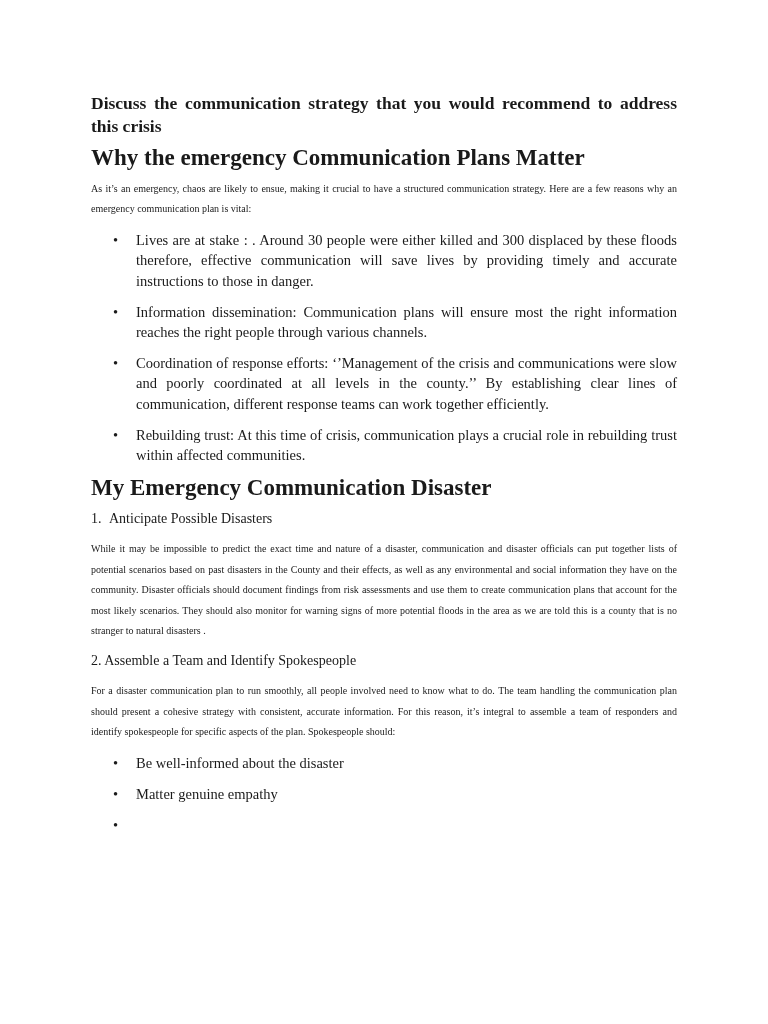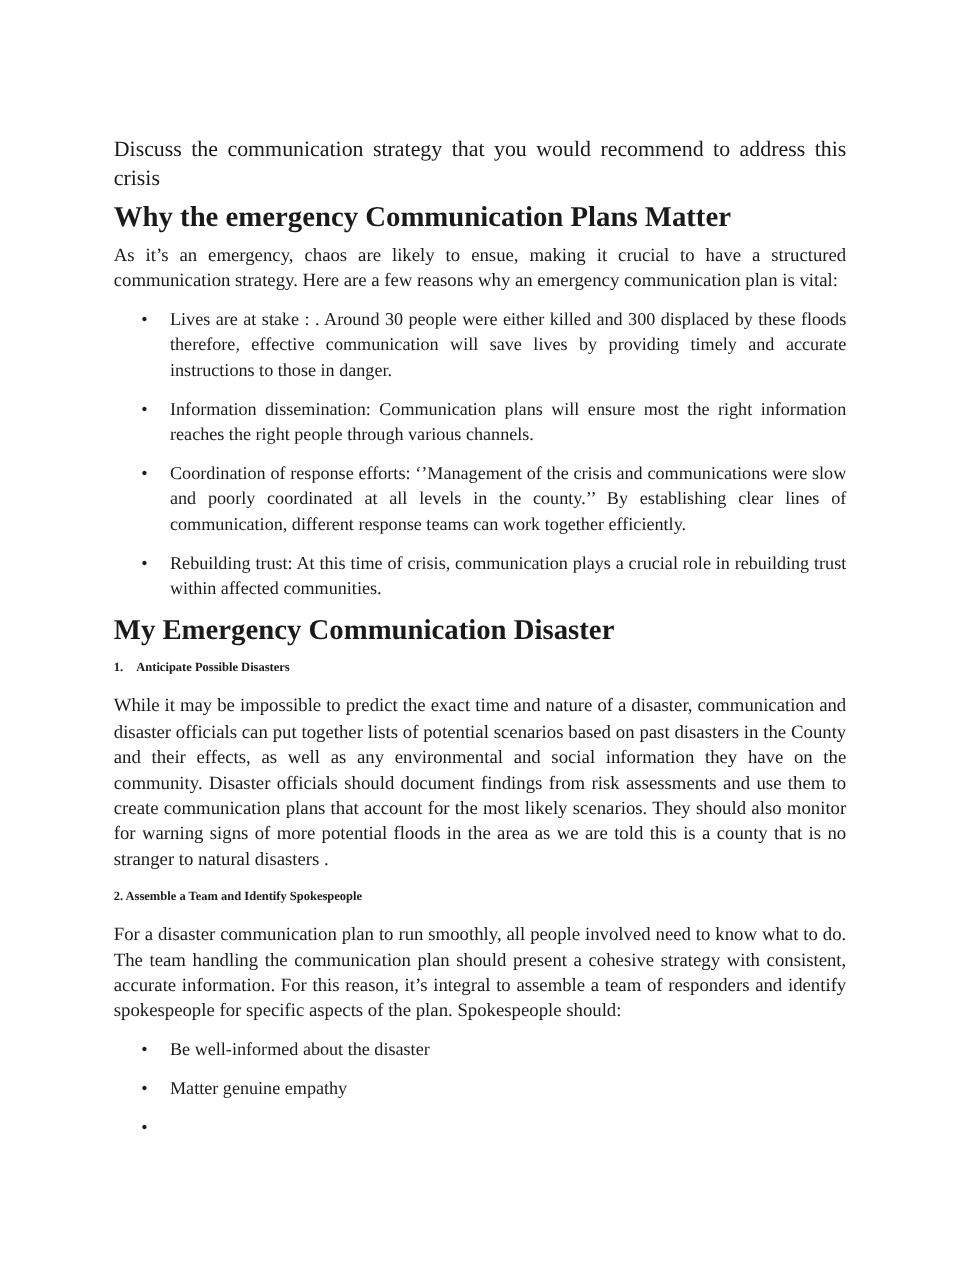--- a/index.html
+++ b/index.html
@@ -16,44 +16,44 @@
       color: #1a1a1a;
     }
     .page {
       position: absolute;
       left: 91px;
       top: 92px;
       width: 586px;
     }
     .title {
       font-size: 17.5px;
-      font-weight: normal;
+      font-weight: bold;
       line-height: 23px;
       text-align: justify;
       text-align-last: left;
-      margin: 16px 0 9px 0;
+      margin: 0 0 9px 0;
     }
     .h2 {
       font-size: 23px;
       font-weight: bold;
       line-height: 22px;
       margin: 0 0 10px 0;
     }
     .h3 {
-      font-size: 10px;
-      font-weight: bold;
+      font-size: 14px;
+      font-weight: normal;
       line-height: 20px;
       margin: 0 0 10px 0;
     }
     .h3 .num {
       display: inline-block;
       width: 18px;
     }
     p.body {
-      font-size: 15px;
+      font-size: 10px;
       line-height: 20.4px;
       text-align: justify;
       margin: 0 0 10px 0;
     }
     ul.bullets {
       list-style: none;
       margin: 0 0 10px 0;
       padding: 0;
     }
     ul.bullets li {

